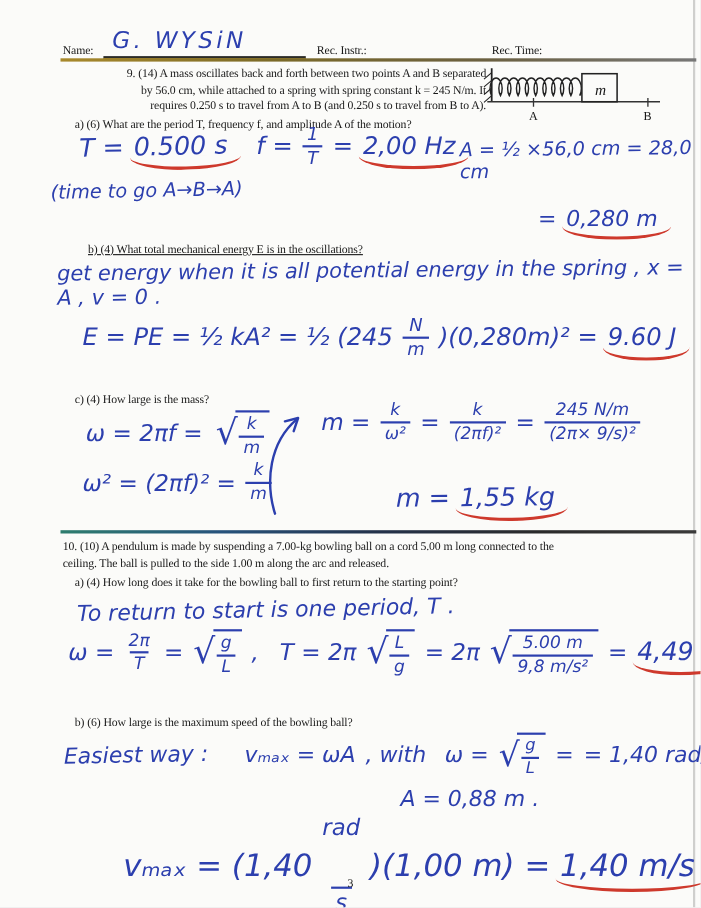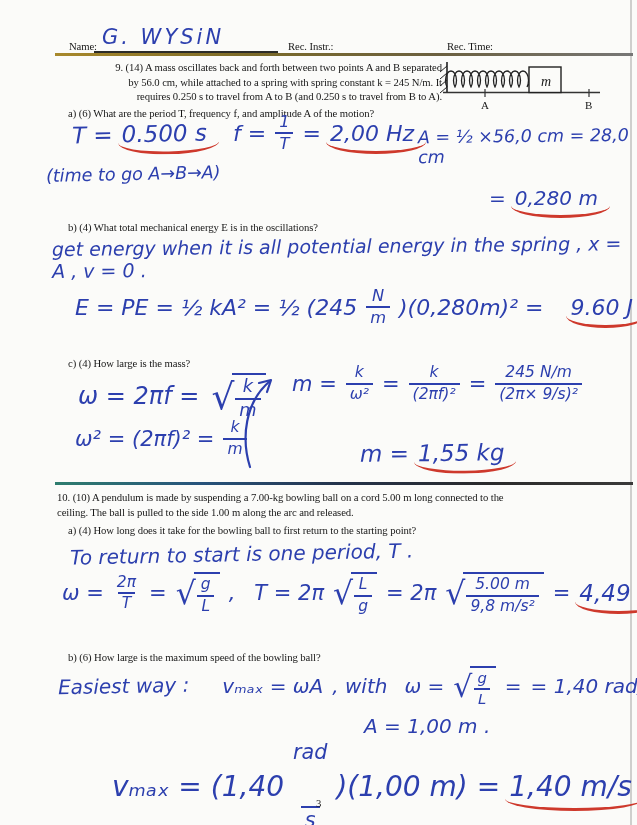--- a/index.html
+++ b/index.html
@@ -29,21 +29,21 @@
   .rot-1{transform:rotate(-1.2deg);}
   .rot-2{transform:rotate(-0.6deg);}
 </style>
 </head>
 <body>
 
 <div class="page">
 
   <div class="abs" style="left:630px; top:0; width:2px; height:825px; background:#c4c4c2; opacity:.8;"></div>
 
-  <span class="abs printed" style="left:57px; top:40px;margin-left:12px;">Name:</span>
+  <span class="abs printed" style="left:57px; top:40px;">Name:</span>
   <span class="abs hw" style="left:102px; top:25px; font-size:21px; letter-spacing:3px;">G. WYSiN</span>
   <div class="abs" style="left:94px; top:51px; width:184px; height:2px; background:#2c2c28; border-bottom:1px solid #caa32c;"></div>
   <span class="abs printed" style="left:288px; top:40px;">Rec. Instr.:</span>
   <span class="abs printed" style="left:447px; top:40px;">Rec. Time:</span>
   <div class="abs rule" style="left:55px; top:53px; width:578px; background:linear-gradient(90deg,#a8892c,#7b6a28,#6b6040,#777);"></div>
 
   <div class="abs printed" style="left:57px; top:60px; width:385px; line-height:14.6px;text-align:right;">
     <div>9. (14) A mass oscillates back and forth between two points A and B separated</div>
     <div>by 56.0 cm, while attached to a spring with spring constant k = 245 N/m.  It</div>
     <div>requires 0.250 s to travel from A to B (and 0.250 s to travel from B to A).</div>
@@ -84,36 +84,36 @@
     <span>=</span>
     <span class="ru">2,00 Hz</span>
   </div>
 
   <span class="abs hw rot-2" style="left:418px; top:126px; font-size:17.5px;">A = ½ ×56,0 cm  =  28,0 cm</span>
   <div class="abs hw row" style="left:489px; top:186px; font-size:20px;">
     <span>=</span>
     <span class="ru">0,280 m</span>
   </div>
 
-  <span class="abs printed" style="left:68px; top:221px;">b) (4) What total mechanical energy E is in the oscillations?</span>
+  <span class="abs printed" style="left:80px; top:221px;text-decoration:underline;">b) (4) What total mechanical energy E is in the oscillations?</span>
   <span class="abs hw rot-2" style="left:52px; top:235px; font-size:19px; width:585px;">get energy when it is all potential energy in the spring ,  x = A ,  v = 0 .</span>
 
   <div class="abs hw row" style="left:75px; top:288px; font-size:22px;">
     <span>E = PE = ½ kA² = ½ (245</span>
     <span class="frac">
       <span class="fn">N</span>
       <span class="fd">m</span>
     </span>
     <span>)(0,280m)²  =</span>
-    <span class="ru" style="margin-left:18px;">9.60 J</span>
+    <span class="ru" style="">9.60 J</span>
   </div>
 
   <span class="abs printed" style="left:68px; top:357px;">c) (4) How large is the mass?</span>
 
-  <div class="abs hw row" style="left:78px; top:373px; font-size:24px;gap:12px;">
+  <div class="abs hw row" style="left:78px; top:373px; font-size:21px;gap:12px;">
     <span>ω =  2πf  =</span>
     <span class="sqrt">
         <span class="rad">
       <span class="frac">
             <span class="fn">k</span>
       <span class="fd">m</span>
           </span>
     </span>
       </span>
   </div>
@@ -214,21 +214,21 @@
       <span class="frac">
             <span class="fn">g</span>
       <span class="fd">L</span>
           </span>
     </span>
       </span>
     <span>=</span>
     <span>=  1,40 rad/s .</span>
   </div>
 
-  <span class="abs hw" style="left:364px; top:714px; font-size:20px;">A  =  1,00 m .</span>
+  <span class="abs hw" style="left:364px; top:714px; font-size:20px;">A  =  0,88 m .</span>
 
   <div class="abs hw row" style="left:112px; top:742px; font-size:28px;">
     <span>vₘₐₓ  =</span>
     <span>(1,40</span>
     <span class="frac" style="margin-left:-4px;gap:41px;">
       <span class="fn">rad</span>
       <span class="fd">s</span>
     </span>
     <span style="margin-left:-4px;">)(1,00 m)</span>
     <span>=</span>

